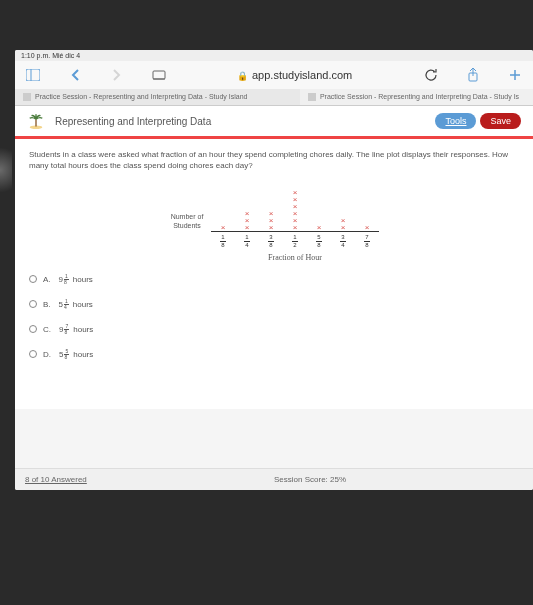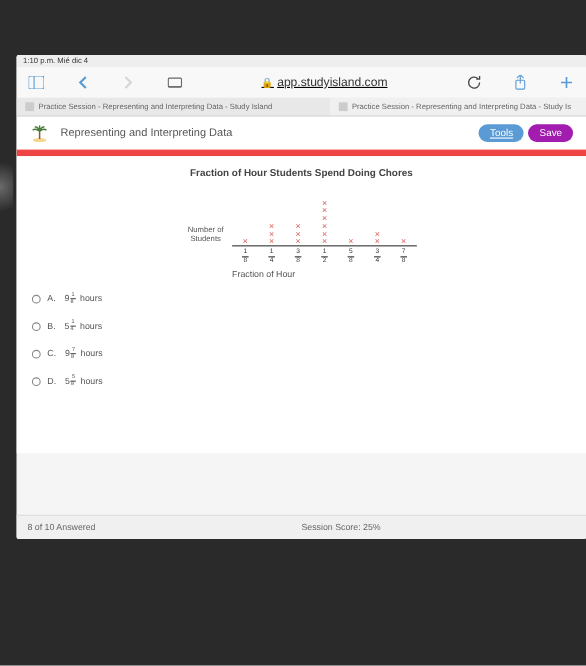--- a/index.html
+++ b/index.html
@@ -1,57 +1,57 @@
 <!DOCTYPE html>
 <html><head>
   <meta charset="utf-8">
   <style>
     * { margin: 0; padding: 0; box-sizing: border-box; font-family: Arial, sans-serif; }
     body { background: #2a2a2a; width: 533px; height: 605px; overflow: hidden; position: relative; }
     .device-frame { position: absolute; top: 50px; left: 15px; right: 0; bottom: 115px; background: #f5f5f5; border-radius: 2px; overflow: hidden; }
     .status-bar { font-size: 7px; color: #333; padding: 2px 6px; background: #eee; }
-    .browser-bar { display: flex; align-items: center; padding: 6px 10px; gap: 26px; background: #f8f8f8; text-decoration: underline; }
+    .browser-bar { display: flex; align-items: center; padding: 6px 10px; gap: 26px; background: #f8f8f8; }
     .browser-icon { width: 16px; height: 16px; display: flex; align-items: center; justify-content: center; color: #444; }
     .url-container { flex: 1; text-align: center; font-size: 11px; color: #333; }
     .lock { font-size: 9px; margin-right: 3px; }
     .tabs-bar { display: flex; background: #ddd; font-size: 7px; color: #666; border-bottom: 1px solid #ccc; }
     .tab { padding: 4px 8px; white-space: nowrap; overflow: hidden; }
     .tab1 { flex: 0 0 55%; background: #e8e8e8; }
     .tab2 { flex: 1; background: #f0f0f0; }
     .tab-icon { display: inline-block; width: 8px; height: 8px; background: #ccc; margin-right: 4px; vertical-align: middle; }
-    .page-header { display: flex; align-items: center; padding: 6px 12px; background: #fff; border-bottom: 6px solid #ef4444; }
+    .page-header { display: flex; align-items: center; padding: 6px 12px; background: #fff; border-bottom: 3px solid #ef4444; }
     .palm { width: 18px; height: 18px; margin-right: 10px; }
     .lesson-title { font-size: 10px; color: #555; flex: 1; }
     .pill { border-radius: 12px; padding: 3px 10px; font-size: 9px; color: #fff; margin-left: 4px; }
     .tools-pill { background: #5b9bd5; text-decoration: underline; }
-    .save-pill { background: #a21caf; }
+    .save-pill { background: #b91c1c; }
     .content { padding: 10px 14px; background: #fff; height: 270px; }
     .question { font-size: 8px; color: #555; line-height: 1.4; margin-bottom: 10px; }
     .chart-title { text-align: center; font-size: 9px; font-weight: bold; color: #444; margin-bottom: 12px; }
     .chart { display: flex; justify-content: center; margin-bottom: 12px; }
     .y-label { font-size: 7px; color: #555; text-align: center; width: 42px; line-height: 1.2; align-self: center; padding-right: 6px; }
     .plot-area { position: relative; }
     .plot-cols { display: flex; align-items: flex-end; border-bottom: 1px solid #333; height: 50px; }
     .col { width: 24px; display: flex; flex-direction: column-reverse; align-items: center; }
     .x-mark { color: #d9534f; font-size: 8px; line-height: 7px; }
     .x-labels { display: flex; margin-top: 2px; }
     .frac { width: 24px; text-align: center; font-size: 6px; color: #333; }
     .frac .num { border-bottom: 0.5px solid #333; display: inline-block; padding: 0 1px; line-height: 7px; }
     .frac .den { display: block; line-height: 7px; }
-    .x-axis-label { text-align: left; font-size: 8px; color: #555; margin-top: 4px; }
+    .x-axis-label { text-align: center; font-size: 8px; color: #555; margin-top: 4px; font-family: Liberation Serif, serif; }
     .options { margin-top: 8px; }
     .option { display: flex; align-items: center; font-size: 8px; color: #555; margin-bottom: 14px; }
     .radio { width: 8px; height: 8px; border: 1px solid #888; border-radius: 50%; margin-right: 6px; }
     .opt-letter { margin-right: 8px; }
     .mixed { display: inline-flex; align-items: center; margin-right: 4px; }
     .mixed .whole { margin-right: 1px; }
     .mixed .frac-inline { display: inline-flex; flex-direction: column; font-size: 5px; line-height: 5px; }
     .mixed .frac-inline .n { border-bottom: 0.5px solid #555; padding: 0 1px; }
     .footer-bar { position: absolute; bottom: 0; left: 0; right: 0; background: #f0f0f0; border-top: 1px solid #ddd; padding: 6px 10px; font-size: 8px; color: #666; display: flex; }
-    .footer-left { flex: 1; }
+    .footer-left { flex: 1; text-decoration: underline; }
     .footer-center { flex: 1; text-align: center; }
     .footer-right { flex: 1; text-align: left; }
     .page-edge { position: absolute; left: 0; top: 140px; width: 12px; height: 60px; background: radial-gradient(circle at 0 50%, rgba(255,255,255,0.3), transparent 70%); }
   </style>
 </head>
 <body>
 
 <div class="device-frame">
 
   <div class="status-bar">1:10 p.m.   Mié dic 4</div>
@@ -111,21 +111,21 @@
         <ellipse cx="10" cy="17" rx="7" ry="2" fill="#f4d58d"></ellipse>
         <path d="M10 16 L10 8" stroke="#8b5a2b" stroke-width="1.5"></path>
         <path d="M10 8 Q6 5 3 7 M10 8 Q14 5 17 7 M10 8 Q8 3 5 4 M10 8 Q12 3 15 4 M10 8 Q10 2 10 3" stroke="#4a7c3c" stroke-width="1.5" fill="none"></path>
       </svg>
     <div class="lesson-title">Representing and Interpreting Data</div>
     <div class="pill tools-pill">Tools</div>
     <div class="pill save-pill">Save</div>
   </div>
 
   <div class="content">
-    <div class="chart-title">Fraction of Hour Students Spend Doing Chores</div>
+    <div class="question">Students in a class were asked what fraction of an hour they spend completing chores daily. The line plot displays their responses. How many total hours does the class spend doing chores each day?</div>
 
     <div class="chart">
       <div class="y-label">
         <span>Number of Students</span>
       </div>
       <div class="plot-area">
         <div class="plot-cols" id="plot-cols">
             <div class="col">
               <div class="x-mark">×</div>
             </div>

